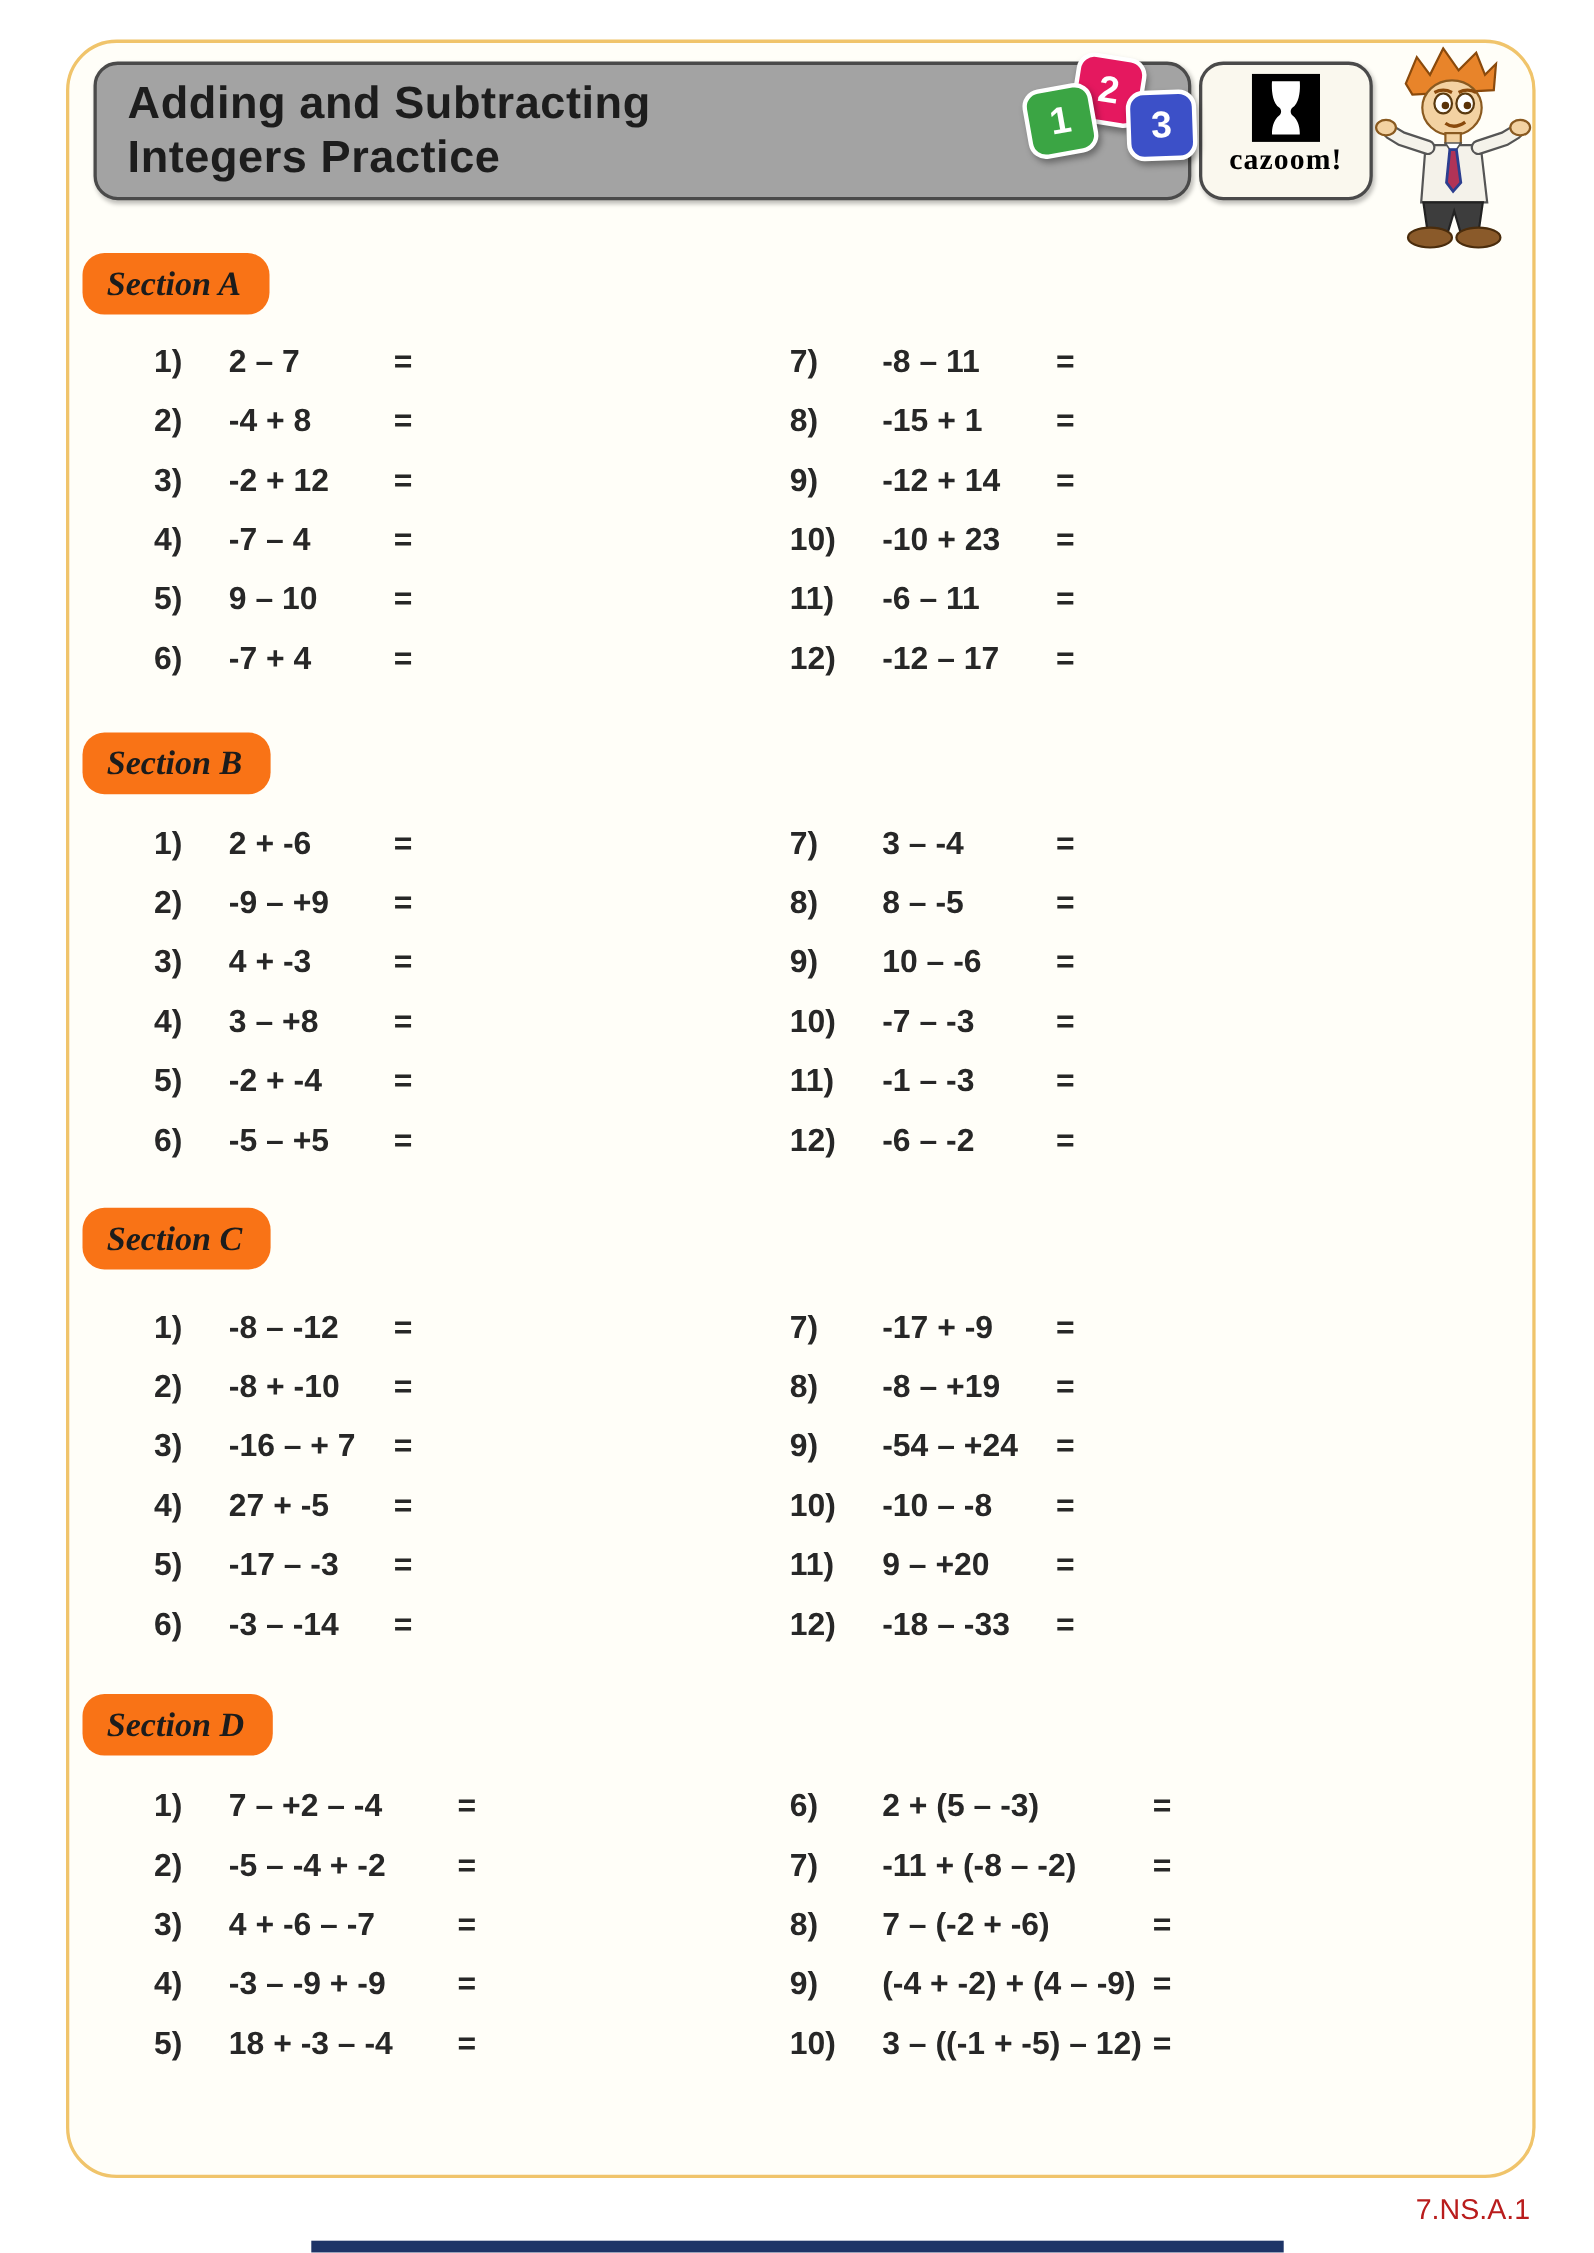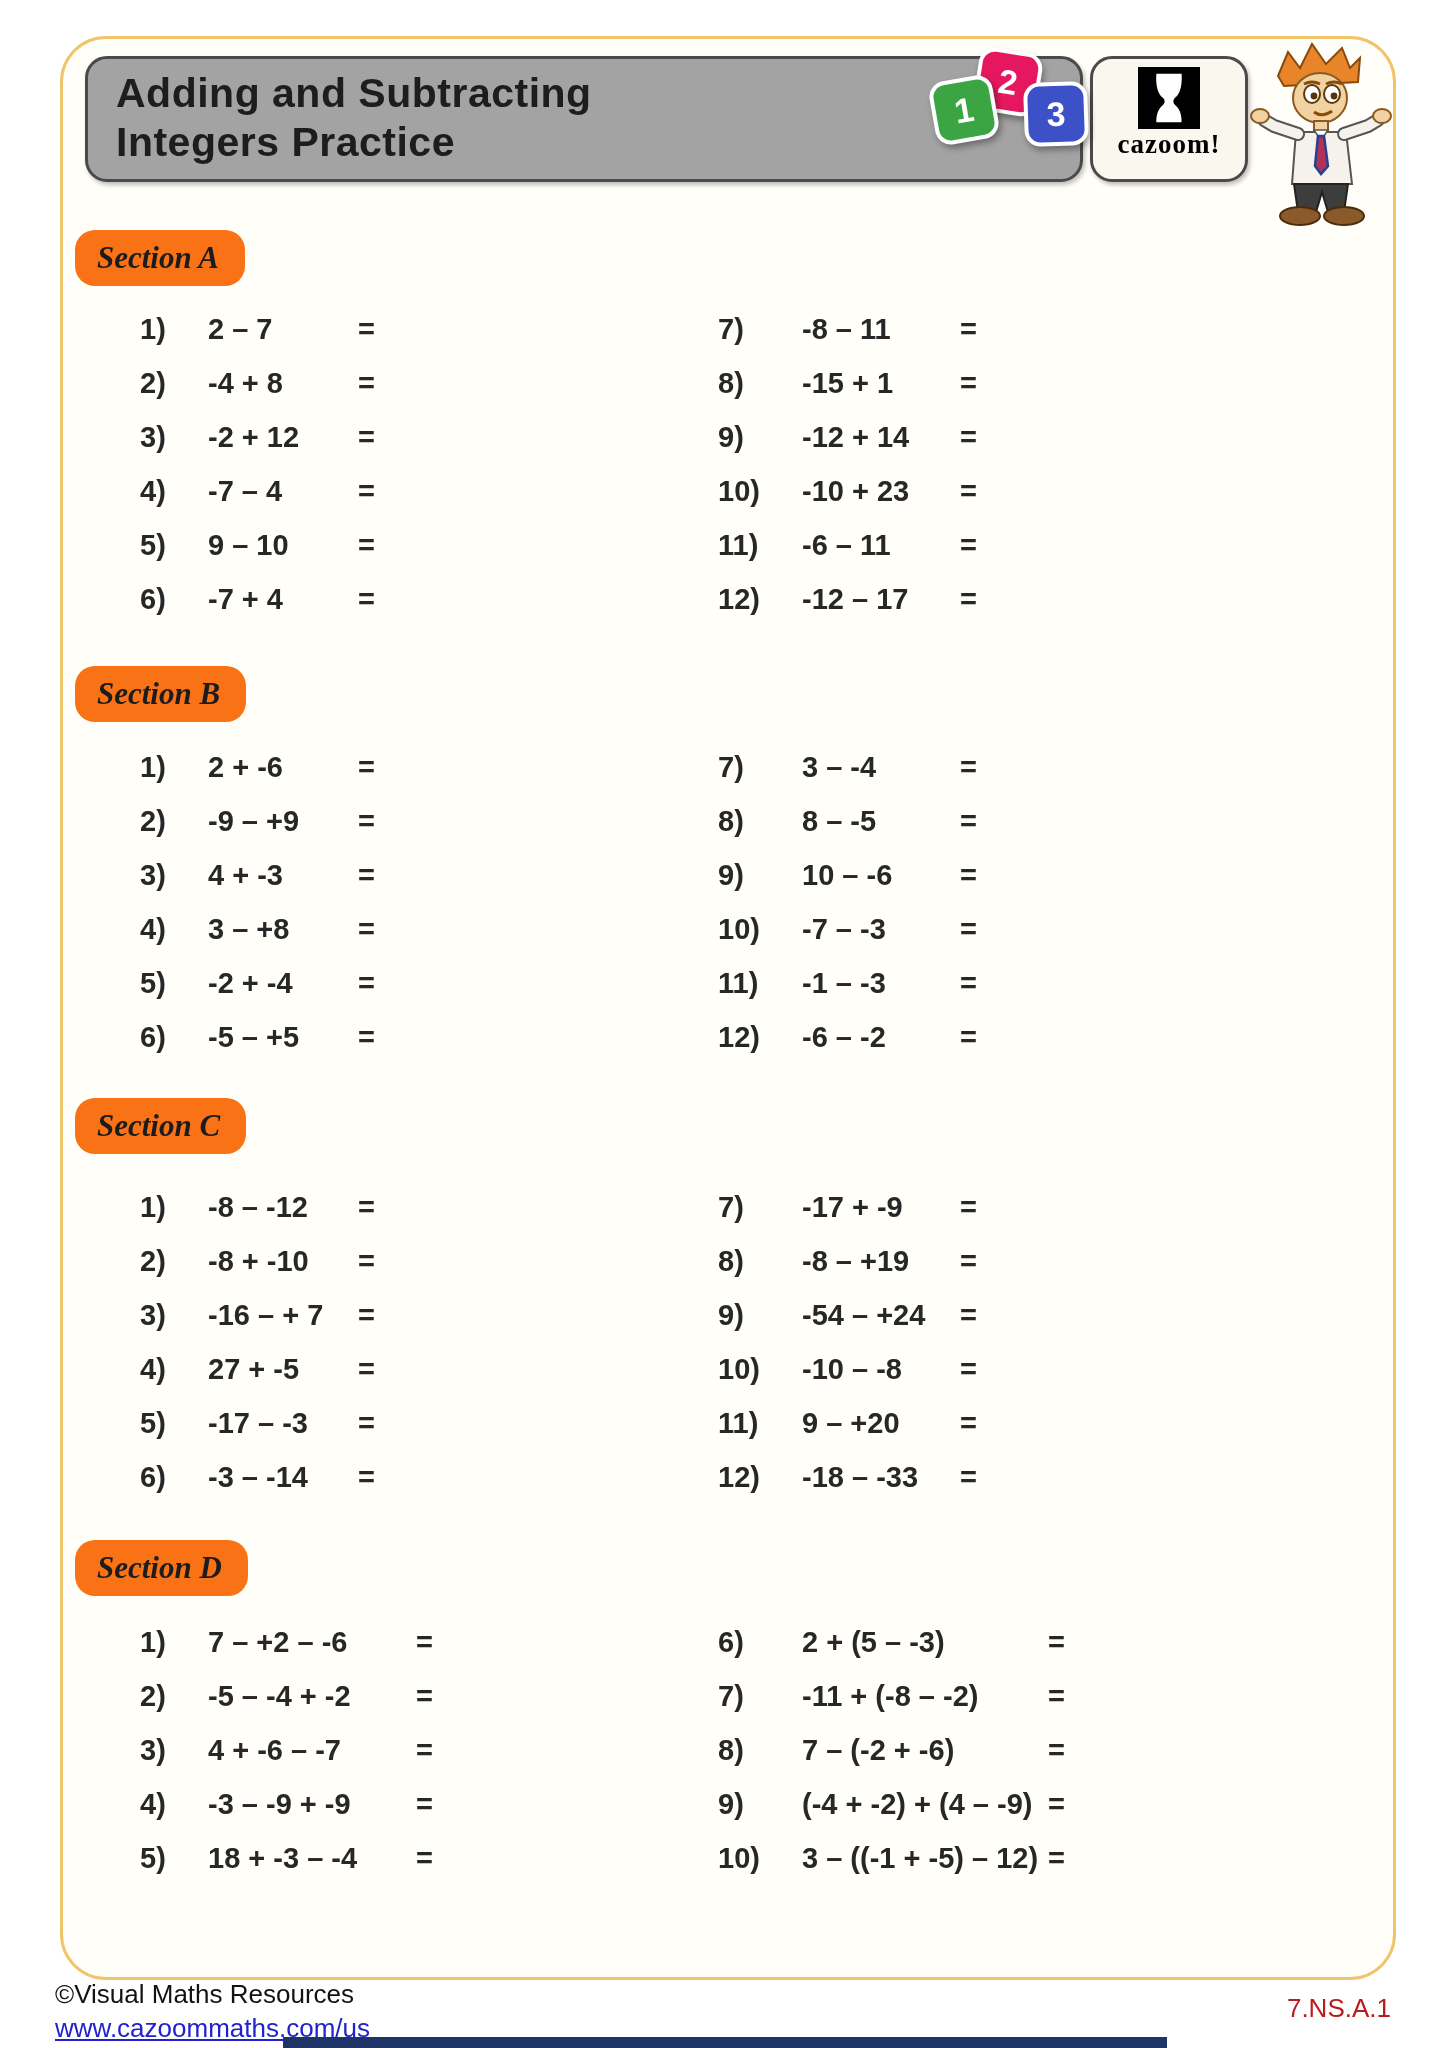--- a/index.html
+++ b/index.html
@@ -303,21 +303,21 @@
           <span class="peq">=</span>
         </div>
       </div>
   </section>
 
   <section class="sec sec-d" style="top:1540px;">
     <div class="sec-label">Section D</div>
     <div class="col col-left" style="top:75px;">
         <div class="prow">
           <span class="pnum">1)</span>
-          <span class="pexpr">7 – +2 – -6</span>
+          <span class="pexpr">7 – +2 – -4</span>
           <span class="peq">=</span>
         </div>
         <div class="prow">
           <span class="pnum">2)</span>
           <span class="pexpr">-5 – -4 + -2</span>
           <span class="peq">=</span>
         </div>
         <div class="prow">
           <span class="pnum">3)</span>
           <span class="pexpr">4 + -6 – -7</span>
@@ -356,19 +356,15 @@
           <span class="peq">=</span>
         </div>
         <div class="prow">
           <span class="pnum">10)</span>
           <span class="pexpr">3 – ((-1 + -5) – 12)</span>
           <span class="peq">=</span>
         </div>
       </div>
   </section>
 
-  <div class="footer-left">
-    <div>©Visual Maths Resources</div>
-    <a>www.cazoommaths.com/us</a>
-  </div>
   <div class="footer-right">7.NS.A.1</div>
   <div class="bottom-bar"></div>
 </div>
 
 </body></html>

